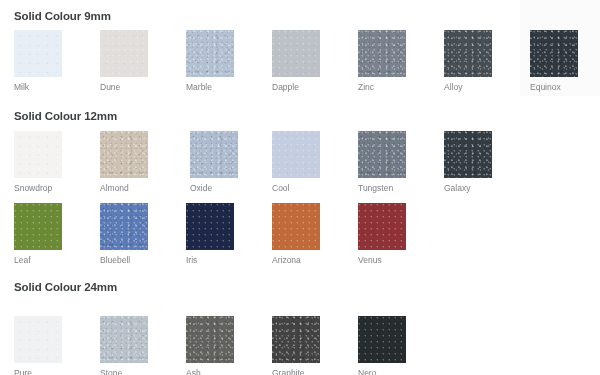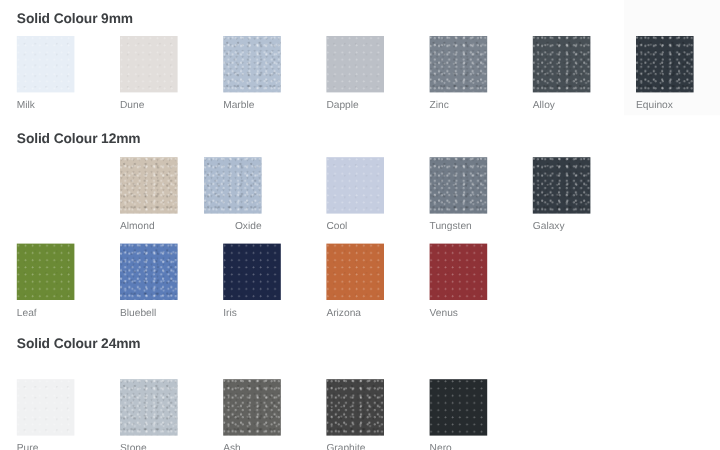--- a/index.html
+++ b/index.html
@@ -147,25 +147,29 @@
         </div>
         <div class="swatch-cell" style="left: 530px;">
           <span class="swatch-chip textured" style="background: rgb(48, 56, 64);"></span>
           <span class="swatch-label" style="color: rgb(126, 129, 132);">Equinox</span>
         </div>
       </div>
     </div>
     <div class="section" style="top: 0px;">
       <div class="section-heading" style="top: 110px; color: rgb(61, 64, 67);">Solid Colour 12mm</div>
       <div class="swatch-row" style="top: 131px;">
+        <div class="swatch-cell" style="left: 14px;">
+          <span class="swatch-chip subtle" style="background: rgb(244, 243, 241);"></span>
+          <span class="swatch-label" style="color: rgb(126, 129, 132);">Snowdrop</span>
+        </div>
         <div class="swatch-cell" style="left: 100px;">
           <span class="swatch-chip textured" style="background: rgb(206, 194, 179);"></span>
           <span class="swatch-label" style="color: rgb(126, 129, 132);">Almond</span>
         </div>
-        <div class="swatch-cell" style="left: 170px; text-align: right;">
+        <div class="swatch-cell" style="left: 190px;">
           <span class="swatch-chip textured" style="background: rgb(173, 188, 208);"></span>
           <span class="swatch-label" style="color: rgb(126, 129, 132);">Oxide</span>
         </div>
         <div class="swatch-cell" style="left: 272px;">
           <span class="swatch-chip subtle" style="background: rgb(197, 205, 224);"></span>
           <span class="swatch-label" style="color: rgb(126, 129, 132);">Cool</span>
         </div>
         <div class="swatch-cell" style="left: 358px;">
           <span class="swatch-chip textured" style="background: rgb(113, 123, 135);"></span>
           <span class="swatch-label" style="color: rgb(126, 129, 132);">Tungsten</span>

